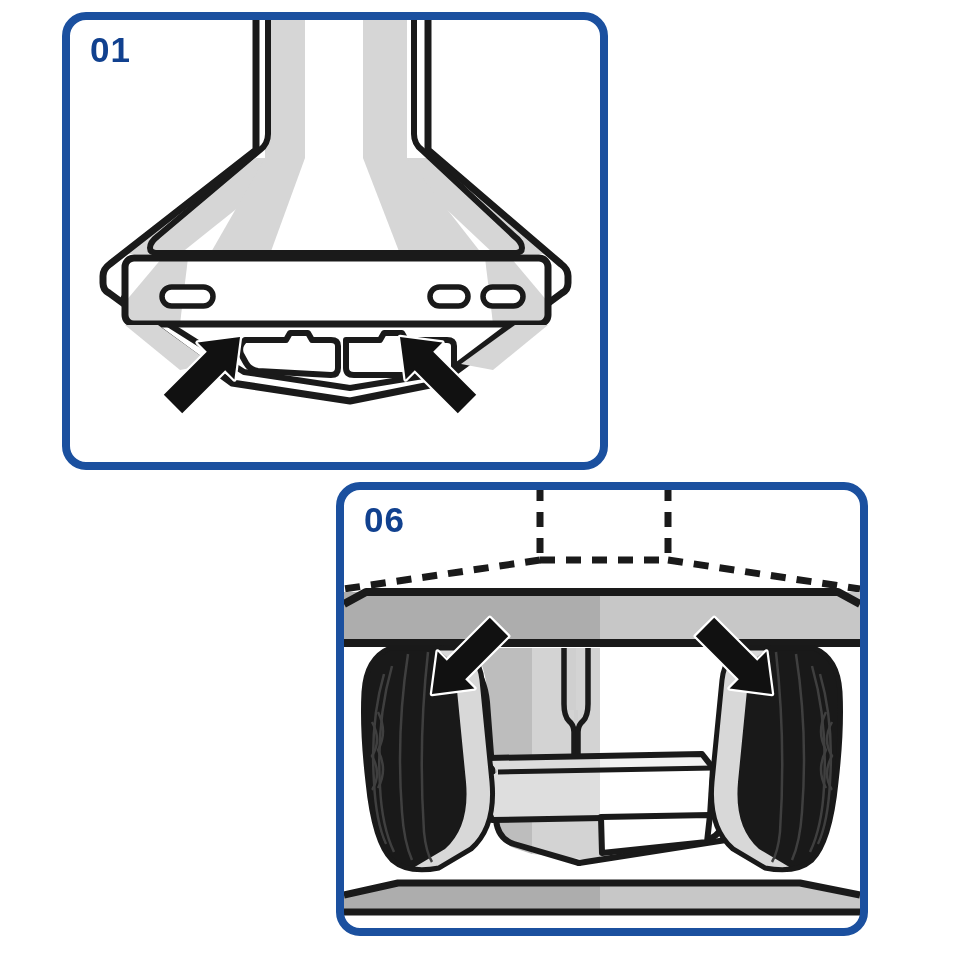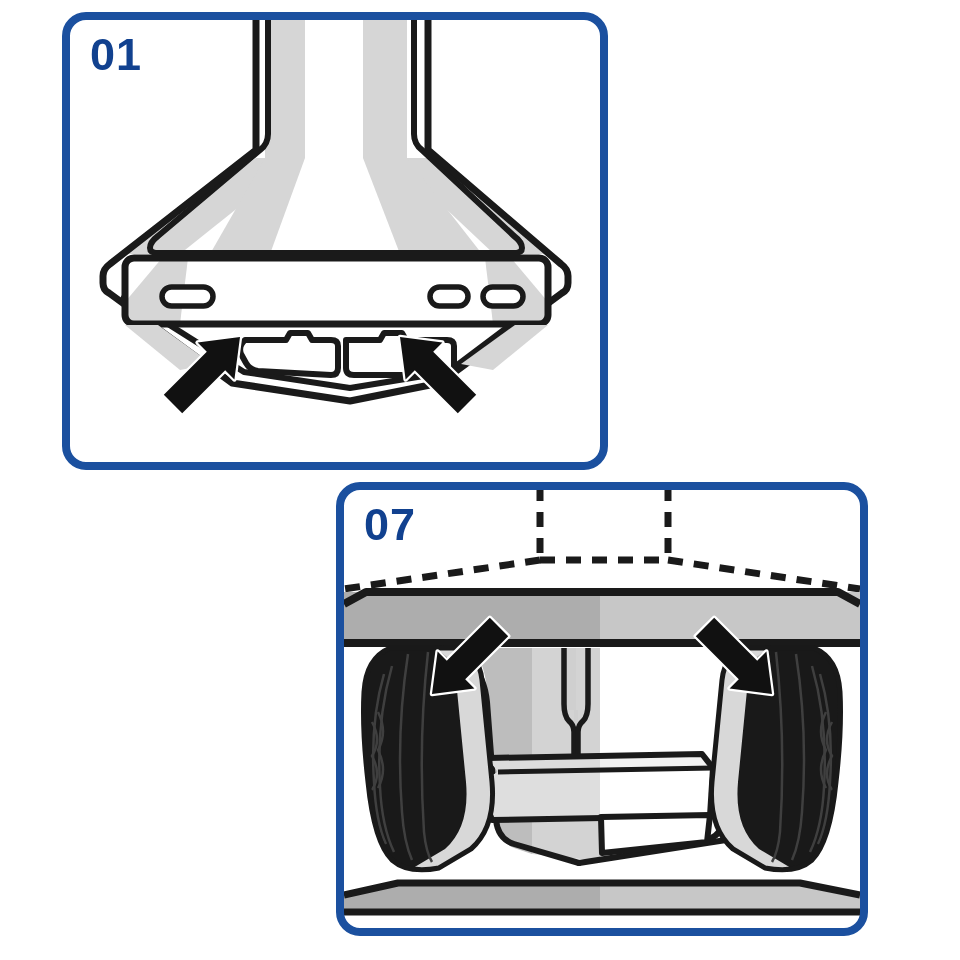--- a/index.html
+++ b/index.html
@@ -1,21 +1,21 @@
 <!DOCTYPE html>
 <html style="--background: #ffffff; --panel-border: #1b509f; --step-label: #11418f; --outline: #1a1a1a; --shade-light: #d6d6d6; --shade-mid: #c3c3c3; --band-dark: #adadad; --band-light: #c7c7c7; --housing-dark: #bdbdbd; --housing-light: #d3d3d3; --filter-black: #191919; --filter-rib: #3f3f3f; --filter-rim: #d8d8d8; --arrow-black: #111111; --arrow-outline: #ffffff; --white: #ffffff;"><head>
 <meta charset="utf-8">
 <style>
   html,body{margin:0;padding:0;background:var(--background,#fff);}
   body{width:960px;height:960px;position:relative;overflow:hidden;
        font-family:"Liberation Sans",sans-serif;}
   .panel{position:absolute;}
   .panel svg{display:block;}
   .step-label{position:absolute;top:20px;left:28px;
-    font-size:45px;font-weight:bold;letter-spacing:1px;
+    font-size:35px;font-weight:bold;letter-spacing:1px;
     color:var(--step-label,#11418f);line-height:1;}
 </style>
 </head>
 <body>
 
 <div class="panel" style="left:62px;top:12px;width:546px;height:458px">
   <svg width="546" height="458" viewBox="0 0 546 458">
     <defs>
       <clipPath id="clip1">
           <rect x="6" y="6" width="534" height="446" rx="18"></rect>
@@ -166,14 +166,14 @@
       <g>
         <polygon points="8,411 64,400 264,400 264,427 8,427" style="fill:var(--band-dark)"></polygon>
         <polygon points="264,400 462,400 524,411 524,427 264,427" style="fill:var(--band-light)"></polygon>
         <path d="M 8 413 L 62 401 H 464 L 524 413" fill="none" style="stroke:var(--outline)" stroke-width="7" stroke-linejoin="round"></path>
         <path d="M 8 430 H 524" fill="none" style="stroke:var(--outline)" stroke-width="7"></path>
       </g>
     </g>
 
     <rect x="4" y="4" width="524" height="446" rx="20" fill="none" style="stroke:var(--panel-border)" stroke-width="8"></rect>
   </svg>
-  <div class="step-label">07</div>
+  <div class="step-label">06</div>
 </div>
 
 </body></html>

